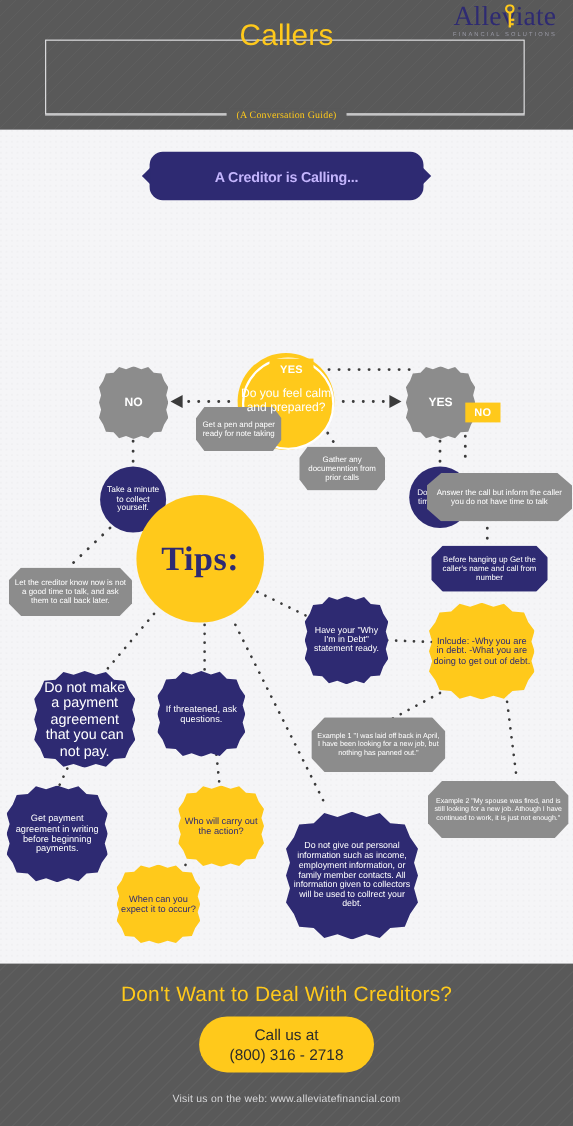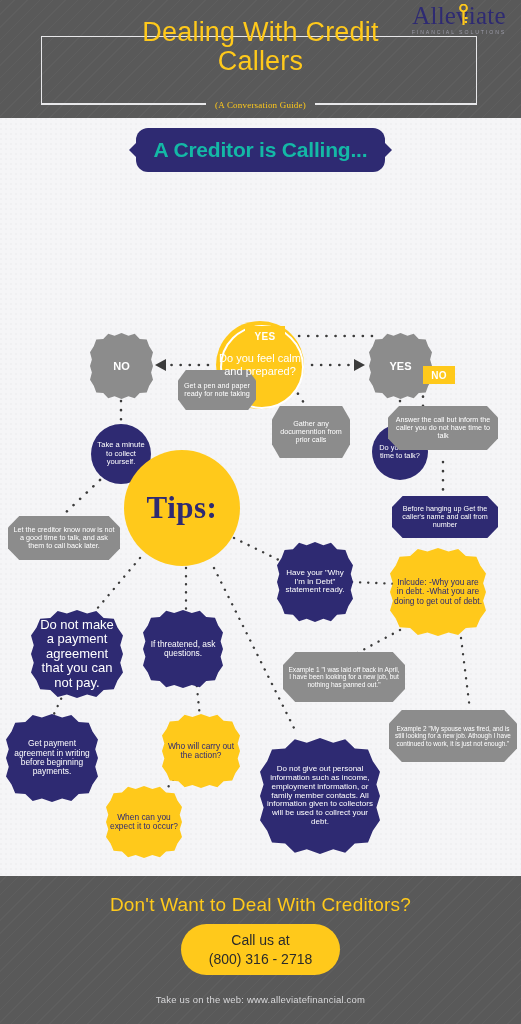--- a/index.html
+++ b/index.html
@@ -121,26 +121,26 @@
   .svg-layer {
     position: absolute;
     left: 0; top: 0;
     width: 521px; height: 758px;
     pointer-events: none;
   }
 
   
   .banner {
     position: absolute;
-    left: 136px; top: 10px;
+    left: 136px; top: 20px;
     width: 249px; height: 44px;
     background: #2E2A72;
     border-radius: 12px;
-    color: #14b8a6;
-    font-size: 21px;
+    color: #c4b5fd;
+    font-size: 13px;
     font-weight: bold;
     display: flex;
     align-items: center;
     justify-content: center;
     letter-spacing: -0.2px;
   }
   .banner::before, .banner::after {
     content: "";
     position: absolute;
     top: 14px;
@@ -287,21 +287,20 @@
 </head>
 <body>
 
 <div id="page">
 
   <div class="header">
     <div class="header-frame"></div>
     <div class="header-subline"></div>
 
     <div class="header-title">
-      <div>Dealing With Credit</div>
       <div>Callers</div>
     </div>
 
     <div class="header-sub-wrap">
       <span class="header-sub">(A Conversation Guide)</span>
     </div>
 
     <div class="logo">
       <span class="logo-word">Alleviate</span>
       <svg class="logo-key" viewBox="0 0 9 22">
@@ -398,25 +397,25 @@
     </div>
 
     <div class="tag" style="left:423px; top:248px; width:32px; height:18px;">
       <span>NO</span>
     </div>
 
     <div class="node hex n-gray" style="left:178px; top:252px; width:78px; height:40px; font-size:7.2px;">
       <span>Get a pen and paper ready for note taking</span>
     </div>
 
-    <div class="node hex n-gray" style="left:272px; top:288px; width:78px; height:52px; font-size:7.2px;">
+    <div class="node hex n-gray" style="left:272px; top:288px; width:78px; height:40px; font-size:7.2px;">
       <span>Gather any documenntion from prior calls</span>
     </div>
 
-    <div class="node hex n-gray" style="left:388px; top:288px; width:110px; height:44px; font-size:7.2px;">
+    <div class="node hex n-gray" style="left:388px; top:312px; width:132px; height:44px; font-size:7.2px;">
       <span>Answer the call but inform the caller you do not have time to talk</span>
     </div>
 
     <div class="node hex n-navy" style="left:392px; top:378px; width:106px; height:42px; font-size:7.2px;">
       <span>Before hanging  up Get the caller's name and call from number</span>
     </div>
 
     <div class="tips-hub">
       <span>Tips:</span>
     </div>
@@ -464,16 +463,16 @@
   </div>
 
   <div class="footer">
     <div class="footer-title">Don't Want to Deal With Creditors?</div>
 
     <div class="cta">
       <span>Call us at</span>
       <span>(800) 316 - 2718</span>
     </div>
 
-    <div class="footer-web">Take us on the web: www.alleviatefinancial.com</div>
+    <div class="footer-web">Visit us on the web: www.alleviatefinancial.com</div>
   </div>
 
 </div>
 
 </body></html>

